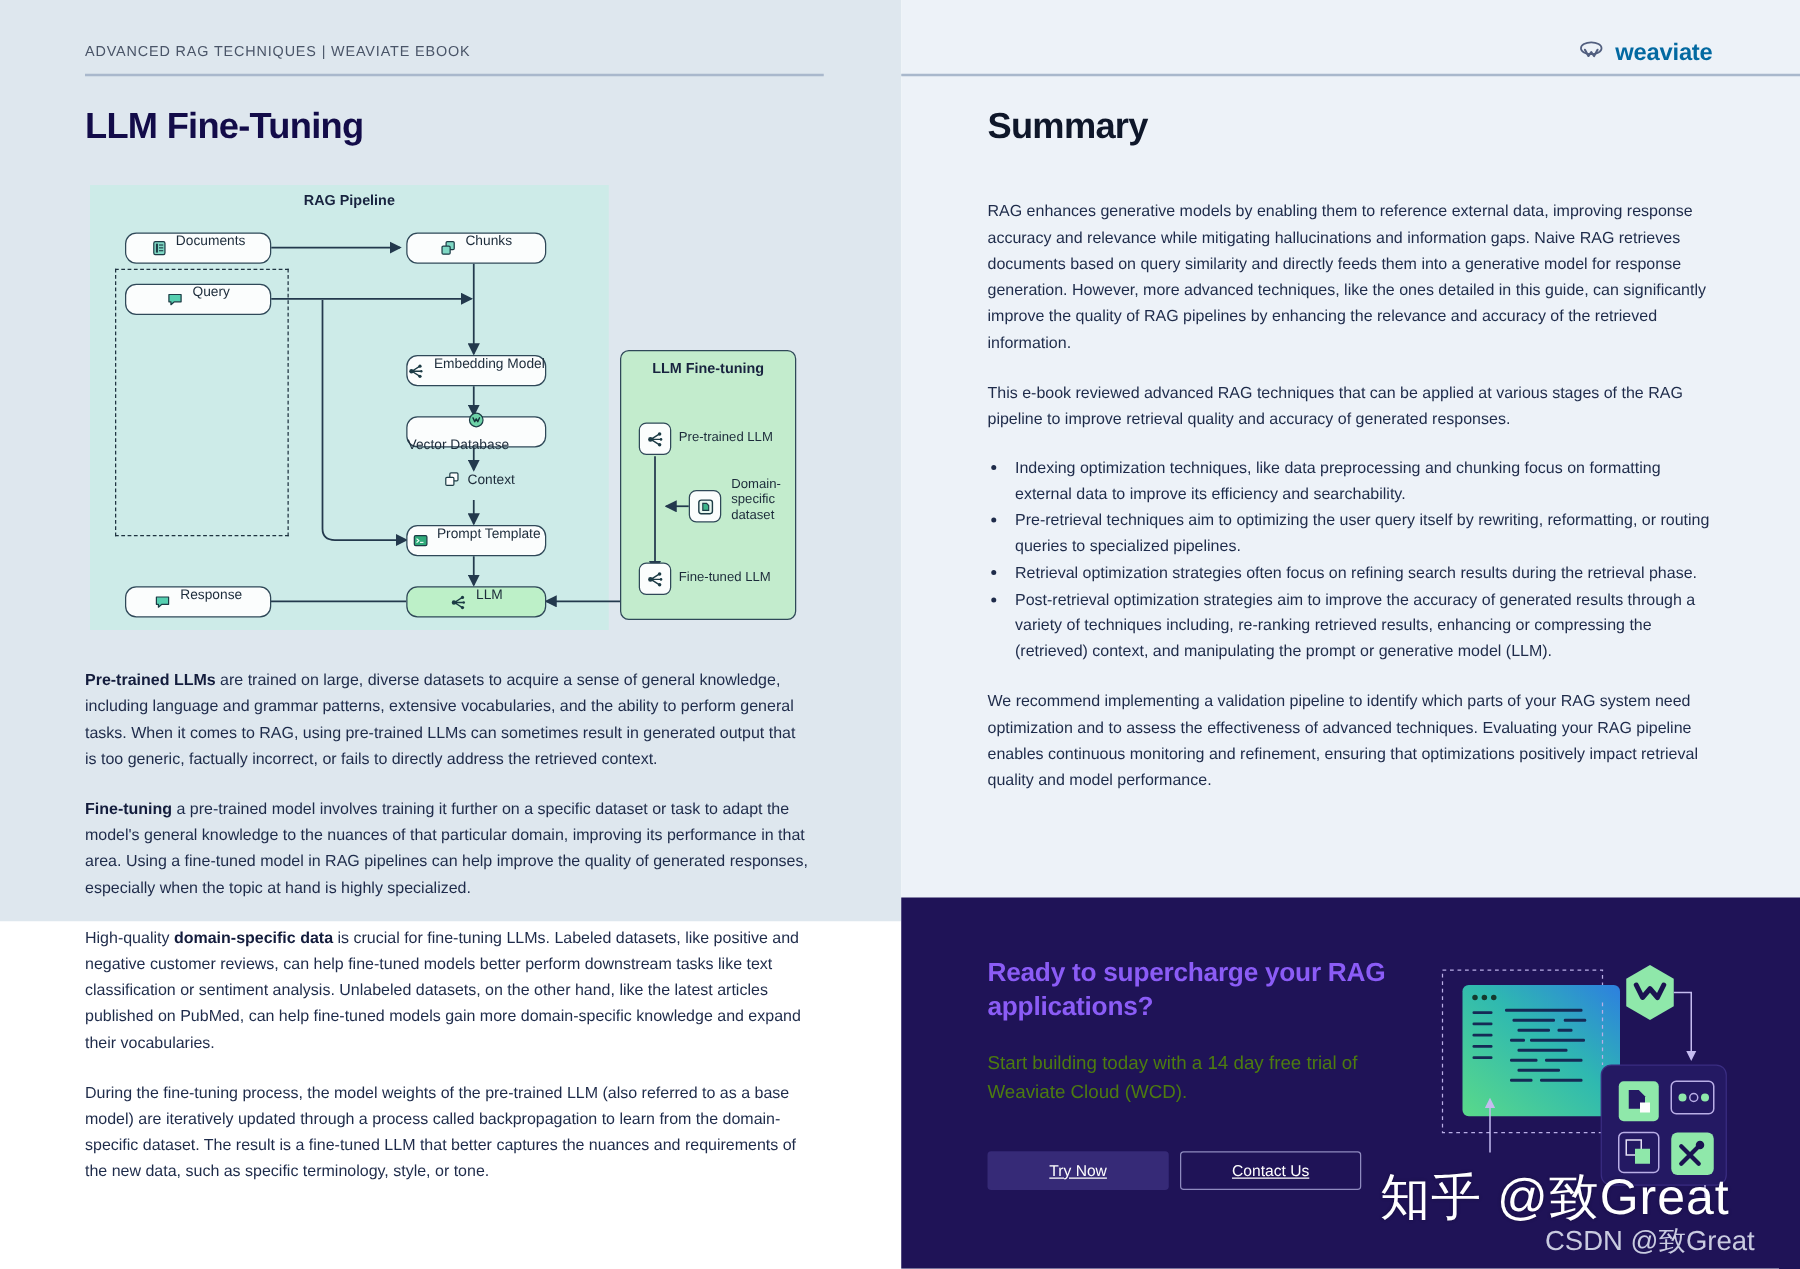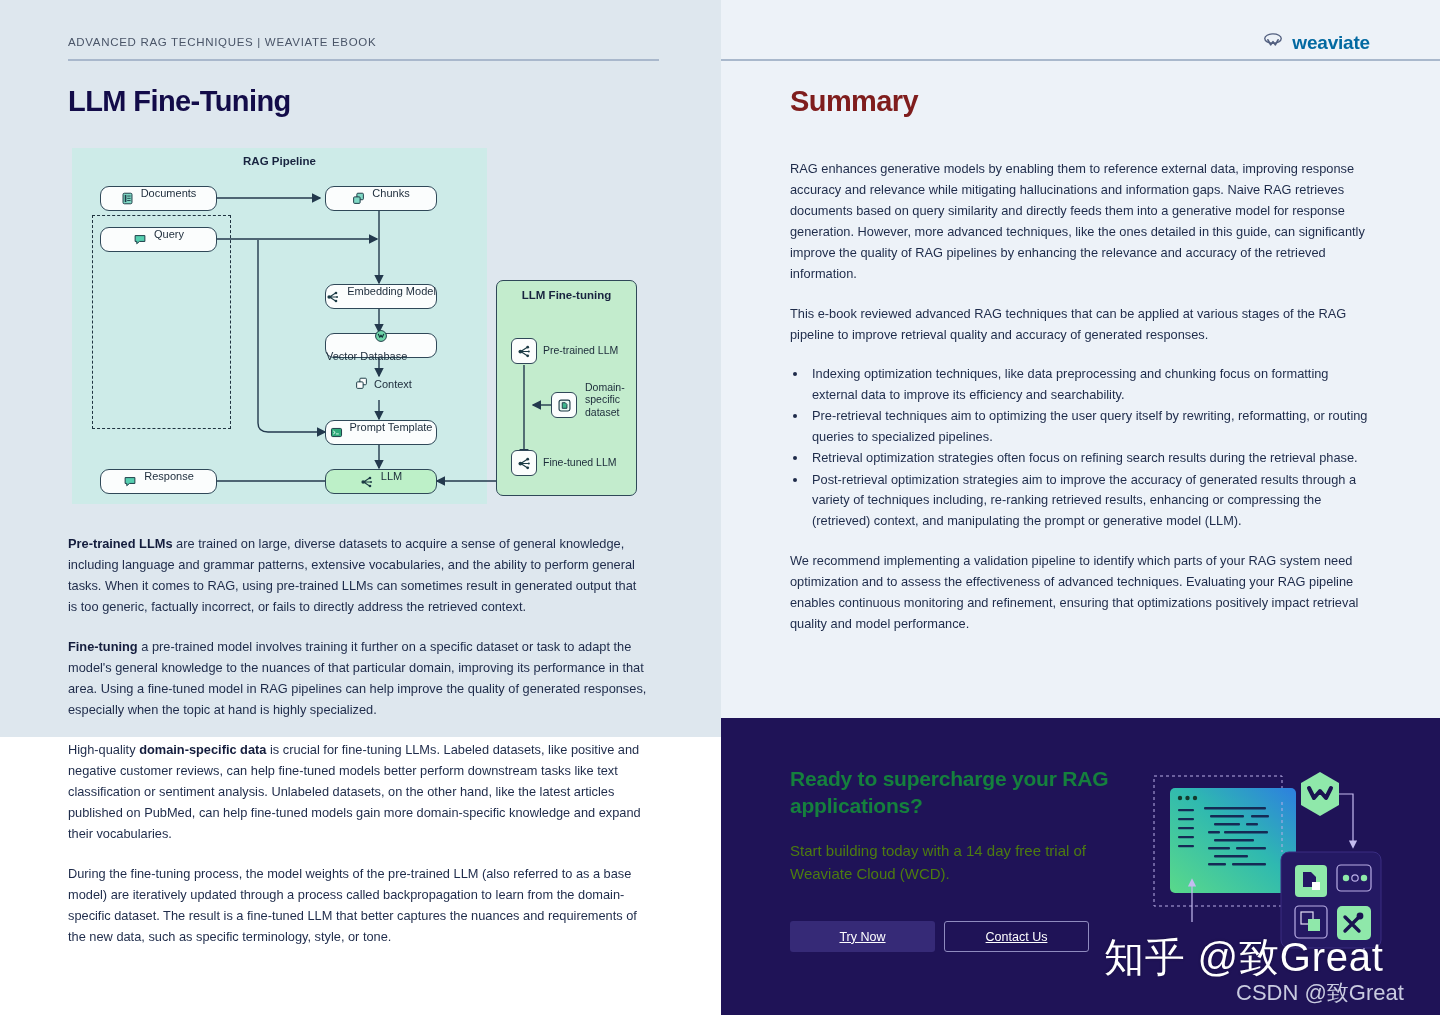--- a/index.html
+++ b/index.html
@@ -63,21 +63,21 @@
     font-weight: 700;
     letter-spacing: -0.02em;
     color: #130c49;
   }
   h1.title-right {
     position: absolute;
     left: 790px; top: 85px;
     font-size: 29px;
     font-weight: 700;
     letter-spacing: -0.02em;
-    color: #7f1d1d;
+    color: #0f172a;
   }
   
   .diagram {
     position: absolute;
     left: 72px; top: 148px;
     width: 415px; height: 356px;
     background: #cdebe8;
   }
   .diagram-title {
     position: absolute;
@@ -180,21 +180,21 @@
     background: #1f1357;
     overflow: hidden;
   }
   .cta-h {
     position: absolute;
     left: 790px; top: 766px;
     width: 320px;
     font-size: 21px;
     font-weight: 700;
     line-height: 1.28;
-    color: #15803d;
+    color: #8b5cf6;
     letter-spacing: -0.01em;
   }
   .cta-sub {
     position: absolute;
     left: 790px; top: 840px;
     width: 310px;
     font-size: 15px;
     line-height: 1.5;
     color: #4d7c0f;
   }

